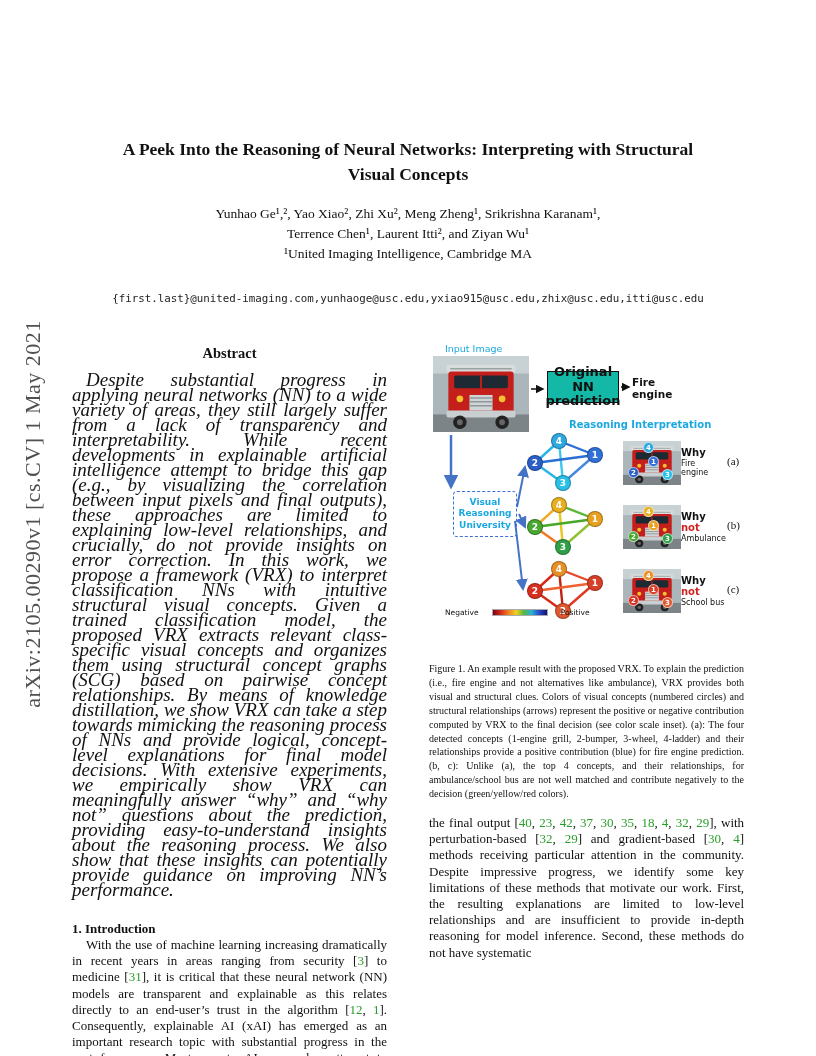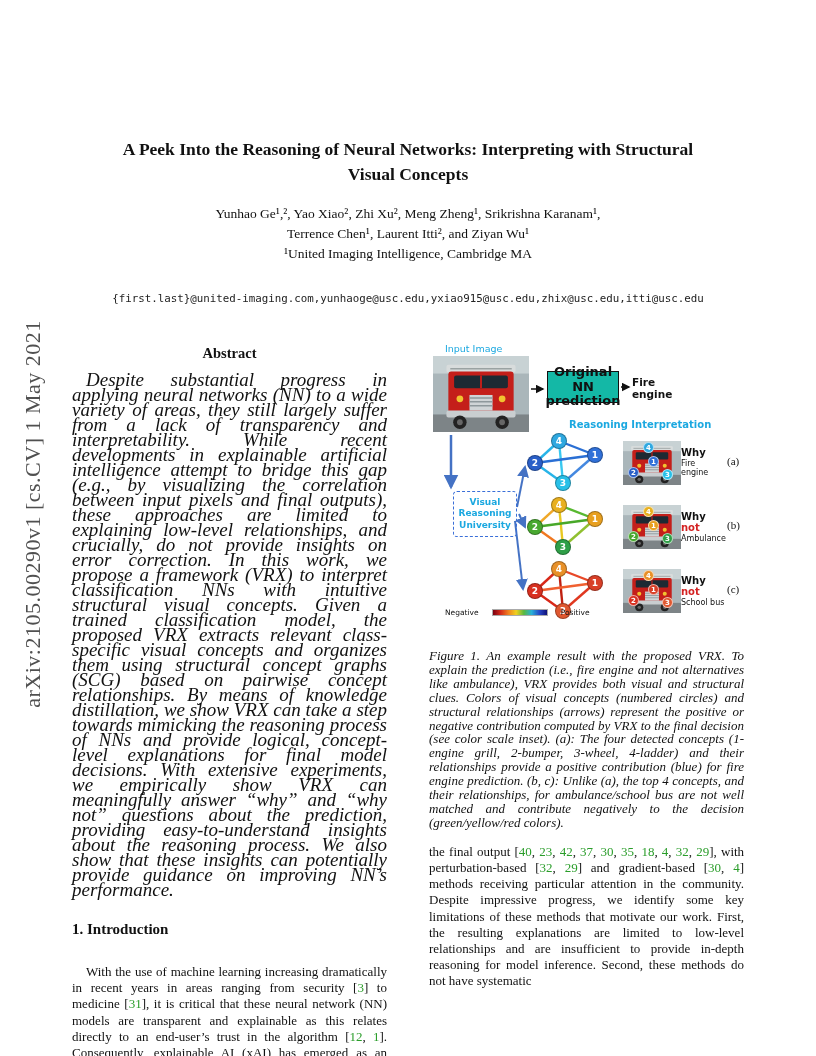--- a/index.html
+++ b/index.html
@@ -24,21 +24,21 @@
   }
   .emails {
     position: absolute; top: 292px; left: 0; width: 816px; text-align: center;
     font-family: "DejaVu Sans Mono", "Liberation Mono", monospace;
     font-size: 10.8px; color: #222;
   }
   .col-left  { position: absolute; left: 72px;  top: 345px; width: 315px; }
   .col-right { position: absolute; left: 429px; top: 345px; width: 315px; }
   .abs-head { text-align: center; font-weight: bold; font-size: 14.5px; margin-bottom: 10px; }
   .abs-text { font-style: italic; font-size: 19px; line-height: 15px; text-align: justify; text-indent: 14px; }
-  .sec-head { font-size: 15px; font-weight: bold; margin-top: 24px; margin-bottom: 26px; }
+  .sec-head { font-size: 13px; font-weight: bold; margin-top: 24px; margin-bottom: 0; }
   .para { font-size: 13px; line-height: 16.2px; text-align: justify; }
   .para.indent { text-indent: 14px; }
   .cite { color: #2a9d2a; }
   .red  { color: #d42222; }
 
   
   .figure { position: relative; width: 315px; height: 295px; font-family: "DejaVu Sans", "Liberation Sans", sans-serif; }
   .fig-connectors { position: absolute; left: 0; top: 0; pointer-events: none; }
   .input-label { position: absolute; left: 16px; top: -2px; font-size: 9.5px; font-weight: normal; color: #1ba8e0; }
   .truck-main { position: absolute; left: 4px; top: 11px; width: 96px; height: 76px; }
@@ -73,21 +73,21 @@
   }
   .why { position: absolute; left: 252px; top: 14px; width: 44px; }
   .why-line { font-weight: bold; font-size: 10px; }
   .class-label { font-size: 8px; margin-top: 1px; }
   .tag { position: absolute; left: 298px; top: 22px; font-size: 11px; font-family: "Liberation Serif", serif; }
   .scale { position: absolute; left: 2px; top: 263px; display: flex; align-items: center; gap: 13px; font-size: 7.5px; margin-left: 14px; }
   .scale-bar {
     width: 56px; height: 7px; border: 1px solid #aaa;
     background: linear-gradient(to right,#7a0010,#d42a1a,#f08020,#f0d020,#58b840,#28b0d8,#2848c8,#101078);
   }
-  .fig-caption { margin-top: 9px; font-size: 13px; line-height: 13.9px; text-align: justify; font-style: italic; }
+  .fig-caption { margin-top: 22px; font-size: 10px; line-height: 13.9px; text-align: justify; }
   .rc-para { margin-top: 14px; }
 </style>
 </head>
 <body>
 
 <svg width="0" height="0" style="position:absolute" aria-hidden="true">
   <symbol id="truck" viewBox="0 0 100 78" preserveAspectRatio="none">
     <rect width="100" height="78" fill="#aab6ba"></rect>
     <rect x="0" y="0" width="100" height="18" fill="#c8d2d4"></rect>
     <rect x="0" y="60" width="100" height="18" fill="#7d8487"></rect>

